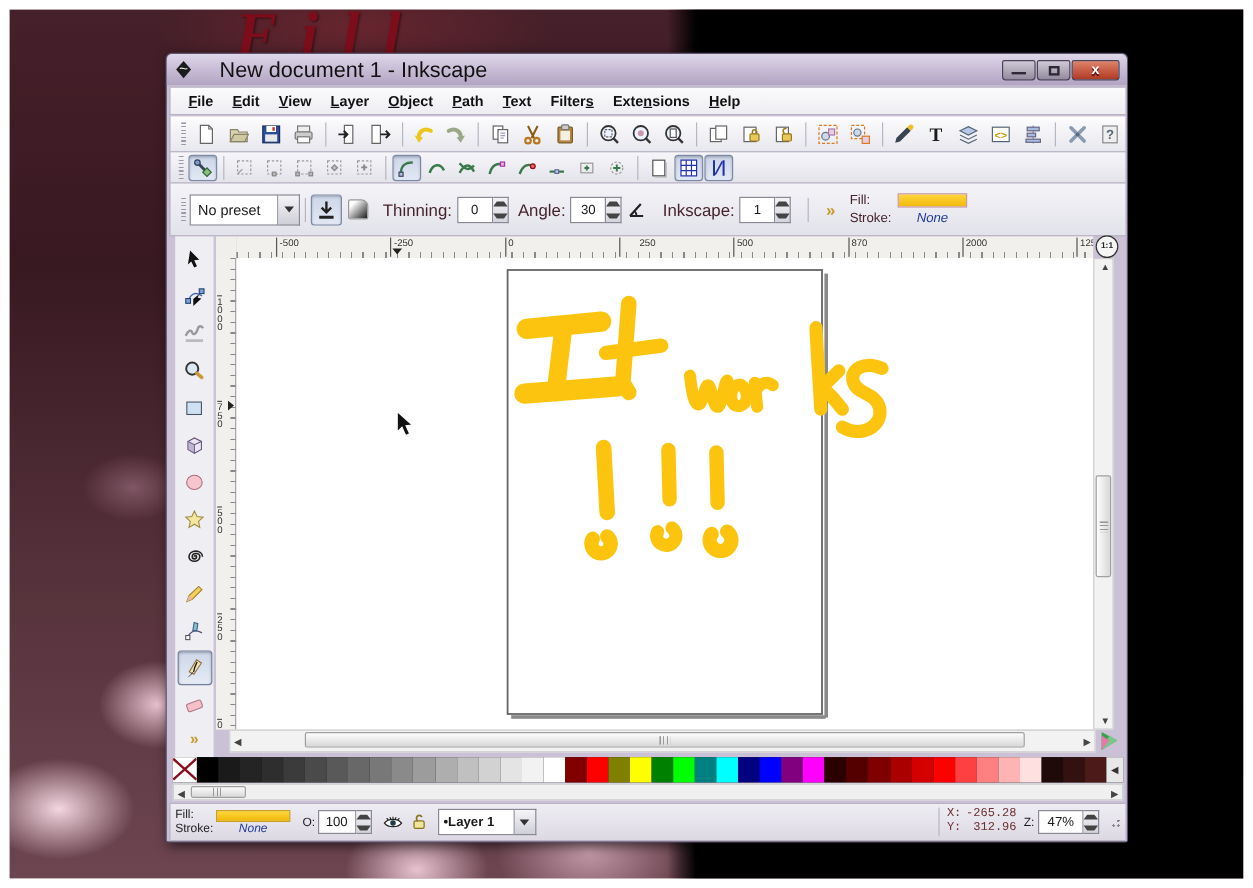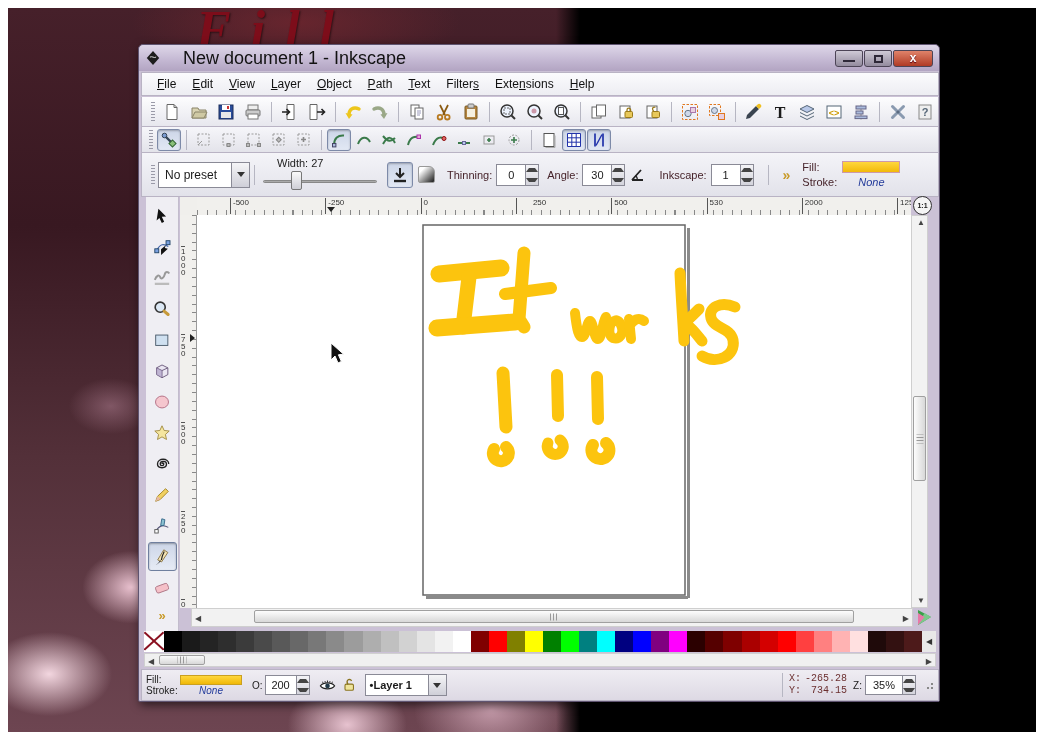--- a/index.html
+++ b/index.html
@@ -36,21 +36,21 @@
     background:linear-gradient(180deg,#cfcad6,#938b9e); position:relative; cursor:default; }
   .winbtn.close { width:40px; background:linear-gradient(180deg,#e0836a,#b03a24); }
   .winbtn .bar { position:absolute; left:7px; right:7px; bottom:4px; height:2px; background:#2e2838; }
   .winbtn .box { position:absolute; left:9px; top:4px; width:9px; height:8px; border:2px solid #2e2838; }
   .winbtn .x { position:absolute; width:100%; text-align:center; top:0px; color:#fff;
     font-weight:bold; font-size:12px; text-shadow:0 1px 1px #501; }
 
   
   #menubar { position:absolute; left:2px; top:27px; width:798px; height:24px;
     background:linear-gradient(180deg,#fbfbfd,#ededf2); border:1px solid #b9b3c4;
-    display:flex; align-items:center; padding-left:8px; gap:2px; }
+    display:flex; align-items:center; padding-left:8px; gap:2px;font-weight:bold; }
   .menu-item { padding:3px 7px; font-size:12px; color:#111; }
   .menu-item u { text-decoration:underline; }
 
   #commands-bar { position:absolute; left:2px; top:52px; width:798px; height:30px;
     background:linear-gradient(180deg,#fdfdfe,#e7e7ee); border:1px solid #b9b3c4; border-top:none;
     display:flex; align-items:center; padding-left:6px; gap:1px; }
   #snap-bar { position:absolute; left:2px; top:82px; width:798px; height:26px;
     background:linear-gradient(180deg,#f6f6fa,#e3e3ea); border:1px solid #b9b3c4; border-top:none;
     display:flex; align-items:center; padding-left:4px; gap:1px; }
   .tbtn { width:26px; height:26px; display:flex; align-items:center; justify-content:center;
@@ -72,21 +72,21 @@
   .drop-btn { width:18px; border:1px solid #8a8a96; border-left:none;
     background:linear-gradient(180deg,#f5f5f7,#cfcfd8); display:flex; align-items:center; justify-content:center; }
   .arrow-down { width:0; height:0; border-left:4px solid transparent; border-right:4px solid transparent;
     border-top:5px solid #333; }
   #width-group { width:120px; margin:0 4px; position:relative; height:34px; }
   #width-label { position:absolute; top:-1px; left:14px; font-size:11px; color:#222; white-space:nowrap; }
   .slider-track { position:absolute; left:0; right:6px; top:22px; height:3px; background:#aaa;
     border:1px solid #888; border-radius:2px; }
   .slider-thumb { position:absolute; top:13px; width:11px; height:19px;
     background:linear-gradient(180deg,#fafafa,#cfcfd6); border:1px solid #777; border-radius:2px; }
-  .opt-label { font-size:11px; color:#46232a; margin:0 4px 0 8px; white-space:nowrap; }
+  .opt-label { font-size:14px; color:#46232a; margin:0 4px 0 8px; white-space:nowrap; }
   .spinbox { display:flex; height:22px; }
   .spin-val { border:1px solid #8a8a96; background:#fff; width:30px; display:flex;
     align-items:center; justify-content:center; font-size:11px; }
   .spin-arrows { width:13px; border:1px solid #8a8a96; border-left:none; display:flex;
     flex-direction:column; background:linear-gradient(180deg,#f3f3f6,#d4d4dc); }
   .spin-arrows div { flex:1; display:flex; align-items:center; justify-content:center; }
   .tri-up { width:0; height:0; border-left:3px solid transparent; border-right:3px solid transparent;
     border-bottom:4px solid #444; }
   .tri-dn { width:0; height:0; border-left:3px solid transparent; border-right:3px solid transparent;
     border-top:4px solid #444; }
@@ -520,25 +520,20 @@
 
   <div id="tool-options">
     <div class="grip"></div>
     <div id="preset-box">
       <div id="preset-value">No preset</div>
       <div class="drop-btn">
           <div class="arrow-down"></div>
         </div>
     </div>
     <div class="tsep"></div>
-    <div id="width-group">
-      <div id="width-label"><span>Width:</span> <span>27</span></div>
-      <div class="slider-track"></div>
-      <div class="slider-thumb" style="left:28px;"></div>
-    </div>
     <div class="tbtn pressed">
       <svg width="18" height="18" viewBox="0 0 18 18">
         <path d="M9 2v8M5 7l4 4 4-4" stroke="#222" stroke-width="2" fill="none"></path>
           <path d="M3 15h12" stroke="#222" stroke-width="2.4"></path>
       </svg>
     </div>
     <div class="tbtn">
       <div style="width:17px;height:17px;background:linear-gradient(135deg,#fff 20%,#1a1a1a);border:1px solid #999;border-radius:2px 6px 2px 2px;"></div>
     </div>
     <span class="opt-label">Thinning:</span>
@@ -678,21 +673,21 @@
       <div id="toolbox-more">»</div>
     </div>
 
   <div id="ruler-corner"></div>
   <div id="hruler">
       <span class="hrlabel" style="left: 33px;">-500</span>
       <span class="hrlabel" style="left: 128.3px;">-250</span>
       <span class="hrlabel" style="left: 223.6px;">0</span>
       <span class="hrlabel" style="left: 318.9px; padding-left: 16px;">250</span>
       <span class="hrlabel" style="left: 414.2px;">500</span>
-      <span class="hrlabel" style="left: 509.5px;">530</span>
+      <span class="hrlabel" style="left: 509.5px;">870</span>
       <span class="hrlabel" style="left: 604.8px;">2000</span>
       <span class="hrlabel" style="left: 700.1px;">1250</span>
       <div class="ruler-marker-h" style="left: 130px;"></div>
     </div>
   <div id="vruler">
       <div class="vrlabel" style="top: 31px;">1<br>0<br>0<br>0</div>
       <div class="vrlabel" style="top: 119.2px;">7<br>5<br>0</div>
       <div class="vrlabel" style="top: 207.4px;">5<br>0<br>0</div>
       <div class="vrlabel" style="top: 295.6px;">2<br>5<br>0</div>
       <div class="vrlabel" style="top: 383.8px;">0</div>
@@ -815,21 +810,21 @@
         <div>Stroke:</div>
       </div>
       <div>
         <div id="fill-swatch-status"></div>
         <div id="stroke-none-status">None</div>
       </div>
     </div>
     <div id="opacity-group">
       <span>O:</span>
       <div class="spinbox" style="height:20px;">
-        <div class="spin-val" style="width:32px;">200</div>
+        <div class="spin-val" style="width:32px;">100</div>
         <div class="spin-arrows">
             <div>
               <div class="tri-up"></div>
             </div>
             <div>
               <div class="tri-dn"></div>
             </div>
           </div>
       </div>
     </div>
@@ -849,26 +844,26 @@
             <span>Layer 1</span>
           </div>
         <div class="drop-btn">
             <div class="arrow-down"></div>
           </div>
       </div>
     </div>
     <div id="status-message"></div>
     <div id="coords">
       <div><span>X:</span><span class="num">-265.28</span></div>
-      <div><span>Y:</span><span class="num">734.15</span></div>
+      <div><span>Y:</span><span class="num">312.96</span></div>
     </div>
     <div id="zoom-group">
       <span>Z:</span>
       <div class="spinbox" style="height:20px;">
-        <div class="spin-val" style="width:38px;">35%</div>
+        <div class="spin-val" style="width:38px;">47%</div>
         <div class="spin-arrows">
             <div>
               <div class="tri-up"></div>
             </div>
             <div>
               <div class="tri-dn"></div>
             </div>
           </div>
       </div>
     </div>

